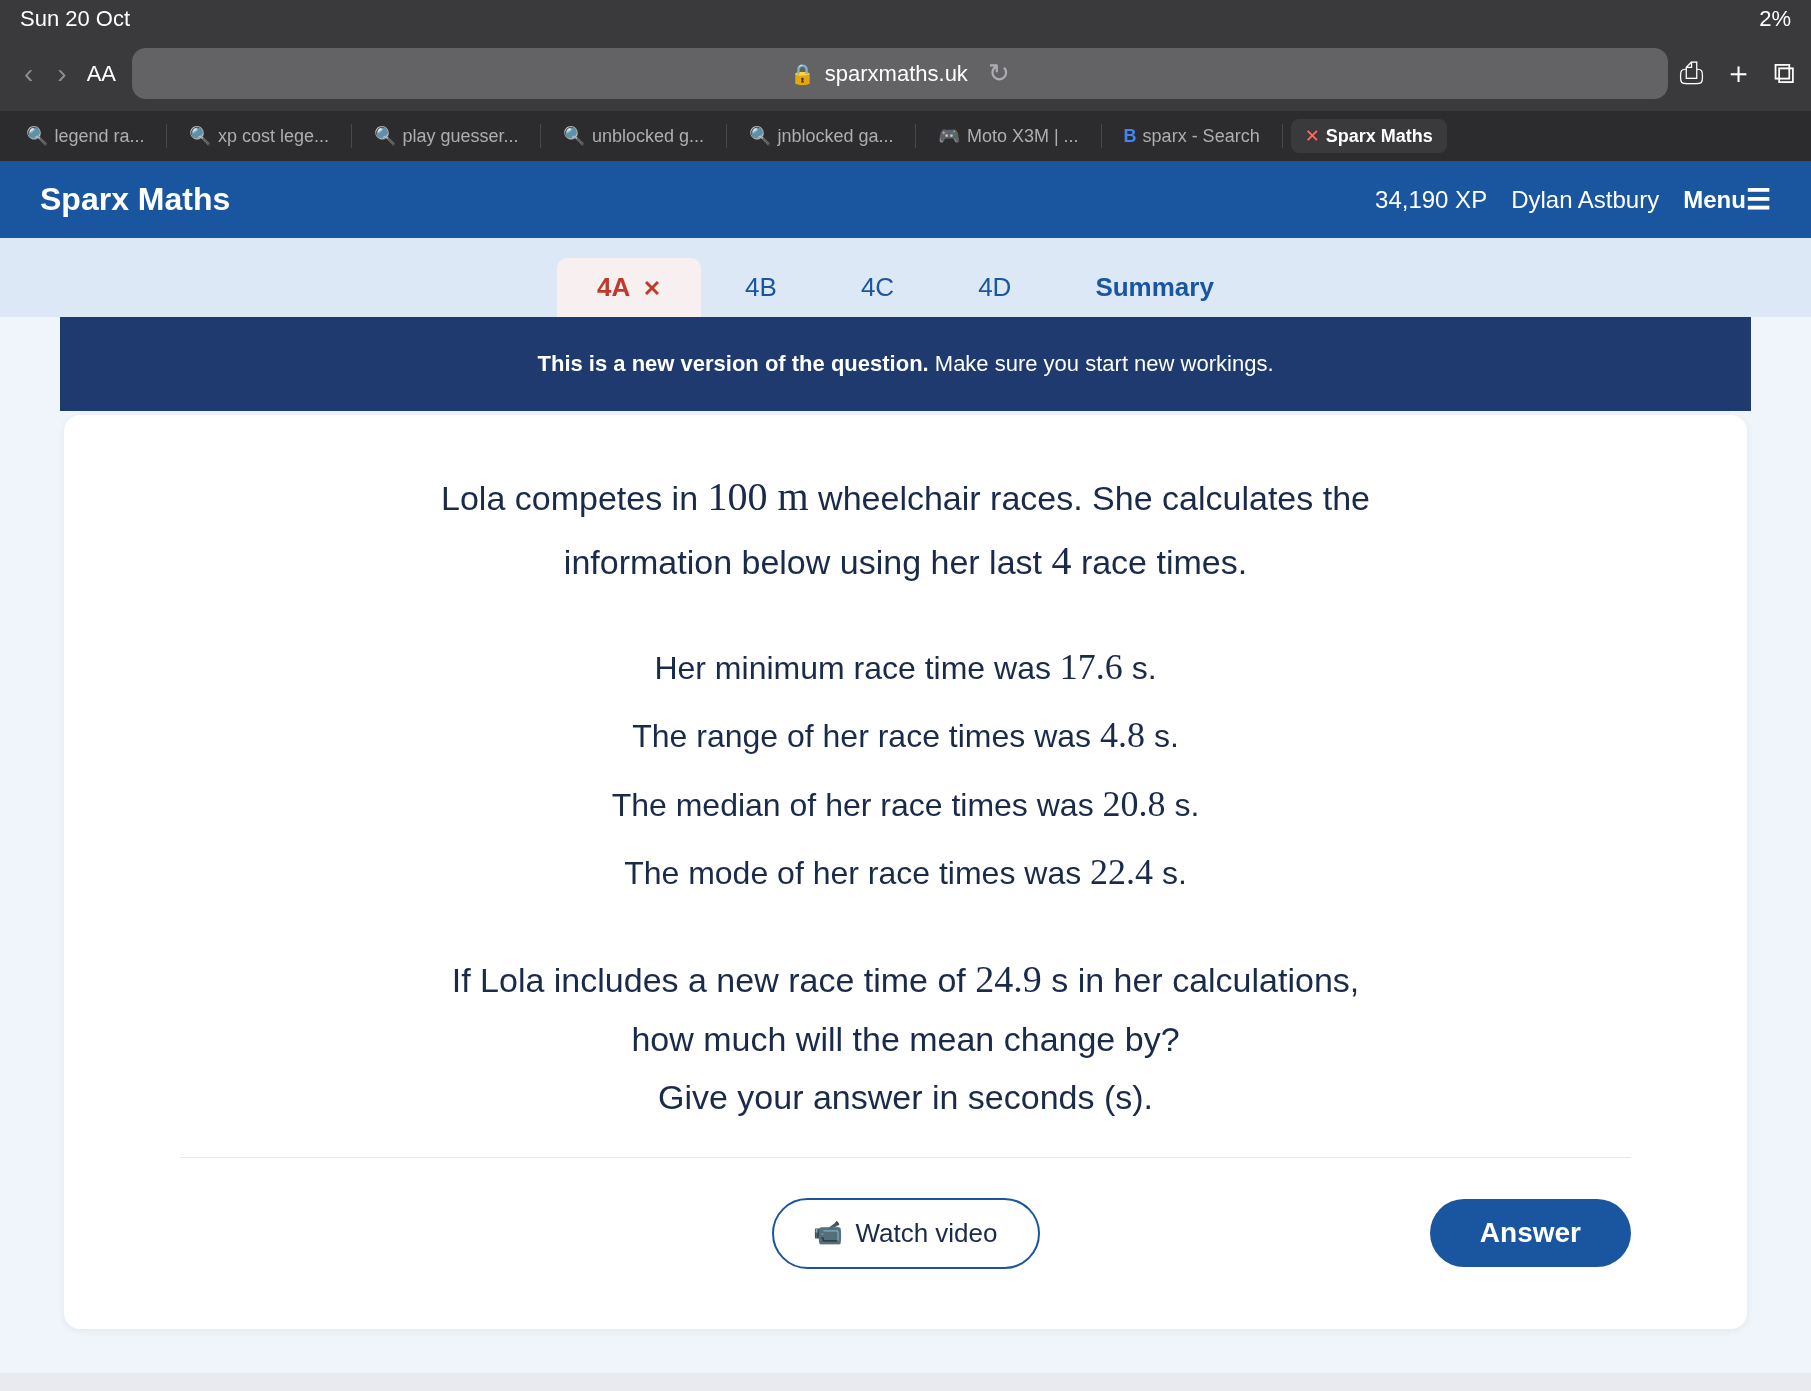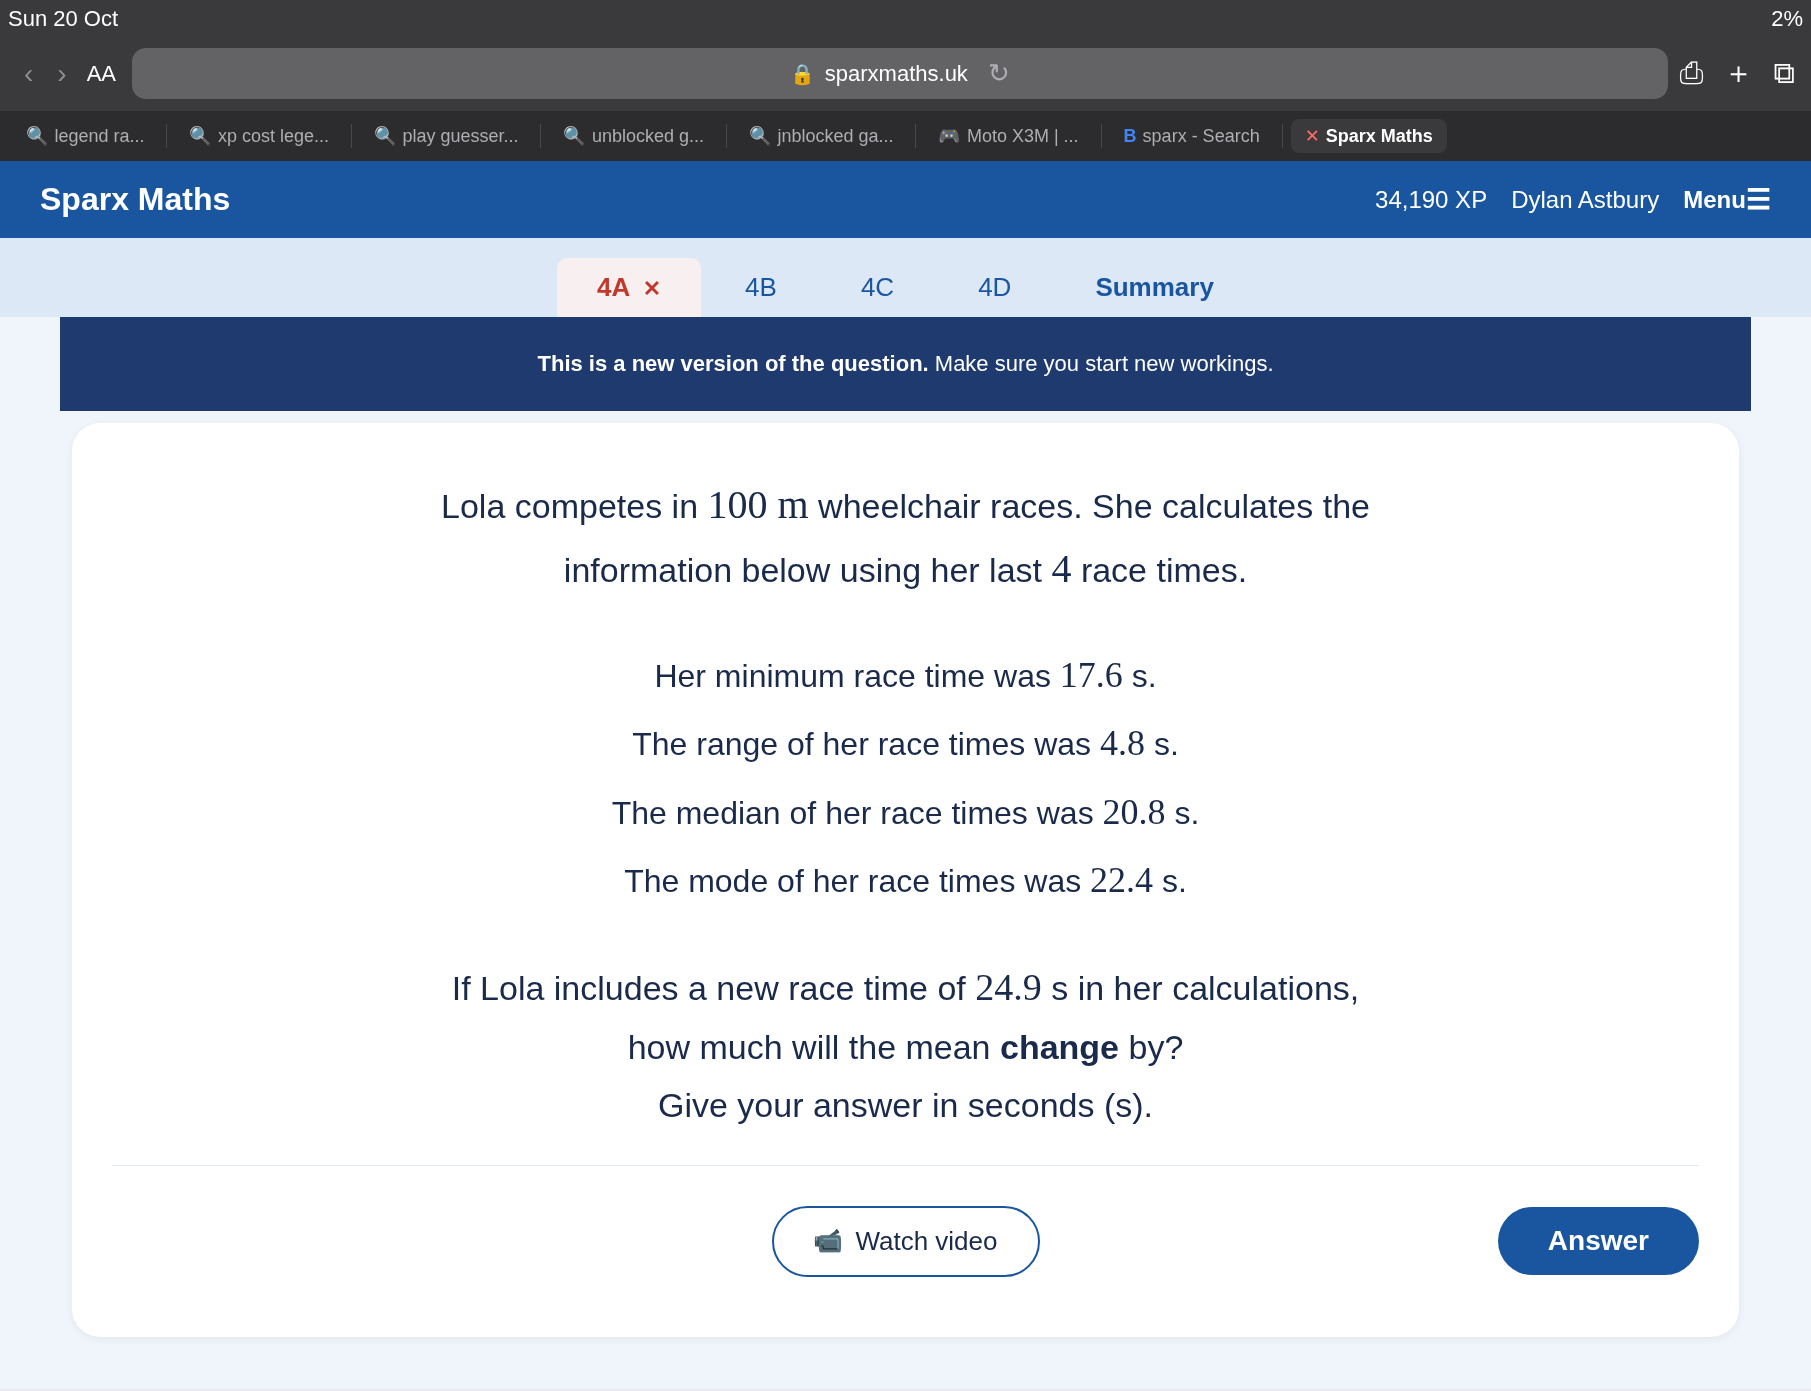--- a/index.html
+++ b/index.html
@@ -9,21 +9,21 @@
       width: 1811px;
       min-height: 1391px;
       overflow-x: hidden;
     }
 
     
     .status-bar {
       background: #3a3a3c;
       color: #fff;
       font-size: 22px;
-      padding: 6px 8px;
+      padding: 6px 20px;
       display: flex;
       justify-content: space-between;
       align-items: center;
     }
 
     
     .browser-chrome {
       background: #3a3a3c;
       padding: 10px 16px 12px;
       display: flex;
@@ -183,23 +183,23 @@
     .new-version-banner strong { font-weight: 700; }
 
     
     .main-content {
       background: #f0f4fb;
       padding: 0 60px 40px;
     }
 
     .question-card {
       background: #fff;
-      border-radius: 28px;
-      padding: 50px 40px 40px;
-      margin: 12px;
+      border-radius: 16px;
+      padding: 50px 116px 40px;
+      margin: 4px;
       box-shadow: 0 2px 8px rgba(0,0,0,0.06);
     }
 
     .question-text {
       color: #1a2a4a;
       font-size: 34px;
       line-height: 1.6;
       text-align: center;
       margin-bottom: 40px;
     }
@@ -226,21 +226,21 @@
     .question-footer {
       text-align: center;
       color: #1a2a4a;
       font-size: 34px;
       line-height: 1.7;
     }
     .question-footer .big-num {
       font-family: 'Times New Roman', Times, serif;
       font-size: 38px;
     }
-    .question-footer strong { font-weight: 700; }
+    .question-footer strong { font-weight: 400; }
 
     
     .card-divider {
       border: none;
       border-top: 1px solid #e0e8f0;
       margin: 30px 0 20px;
     }
     .watch-video-btn {
       background: #fff;
       border: 2px solid #1a56a0;

